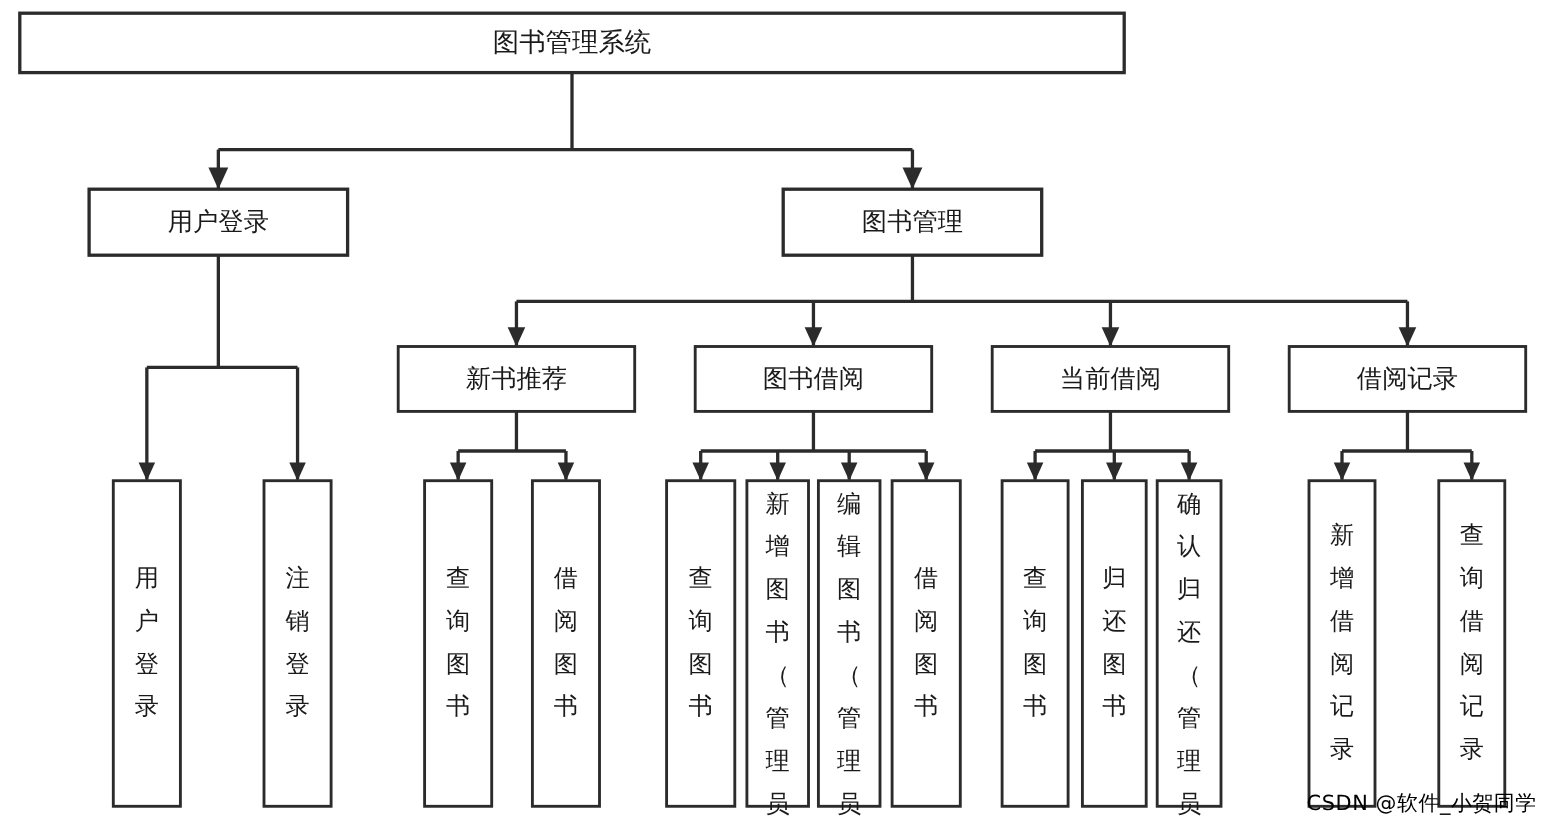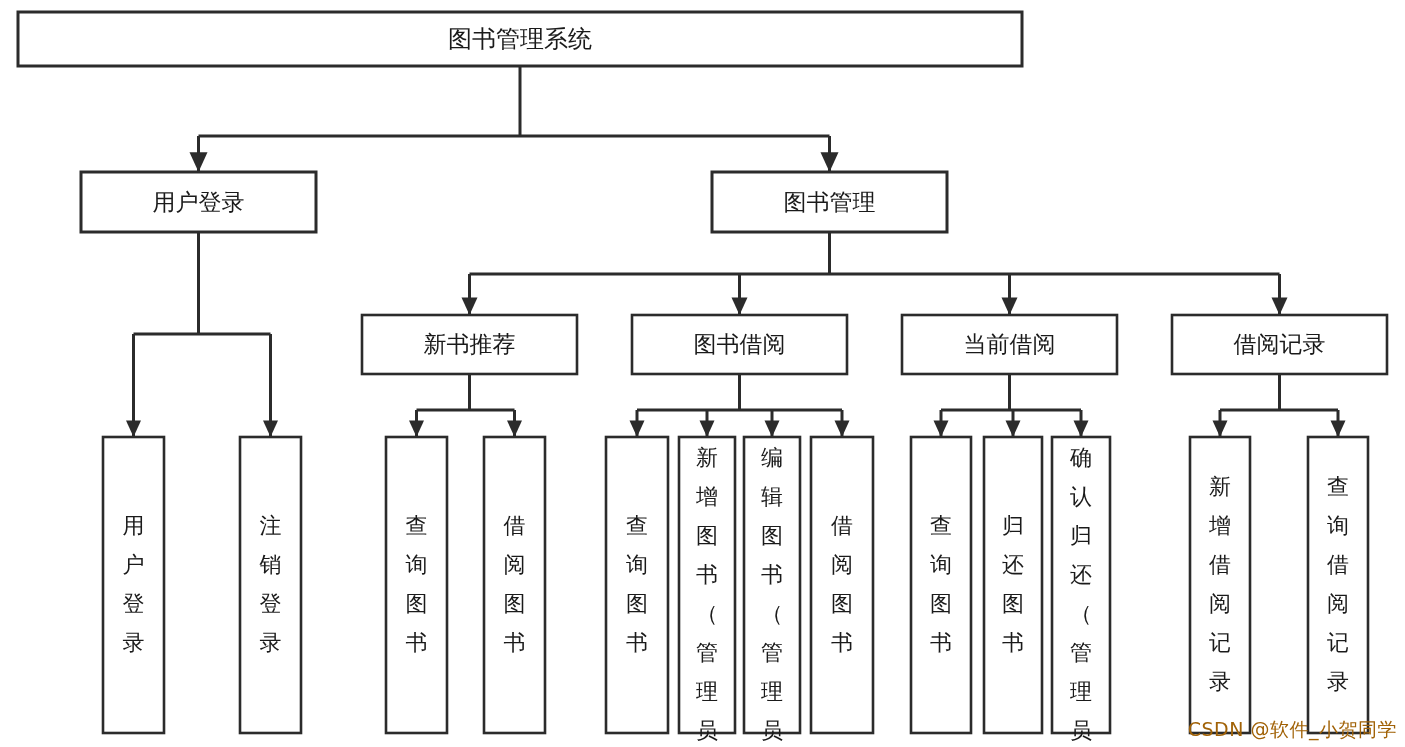--- a/index.html
+++ b/index.html
@@ -63,21 +63,21 @@
     fill: #1a1a1a;
     font-family: "DejaVu Sans", "Liberation Sans", sans-serif;
     font-size: 22px;
     text-anchor: middle;
     dominant-baseline: middle;
   }
   .watermark-text {
     position: absolute;
     right: 8px;
     bottom: 4px;
-    color: #a16207;
+    color: #000000;
     font-size: 19px;
     font-family: "DejaVu Sans", "Liberation Sans", sans-serif;
     letter-spacing: 0.5px;
     white-space: nowrap;
     user-select: none;
   }
 </style>
 </head>
 <body>
 

